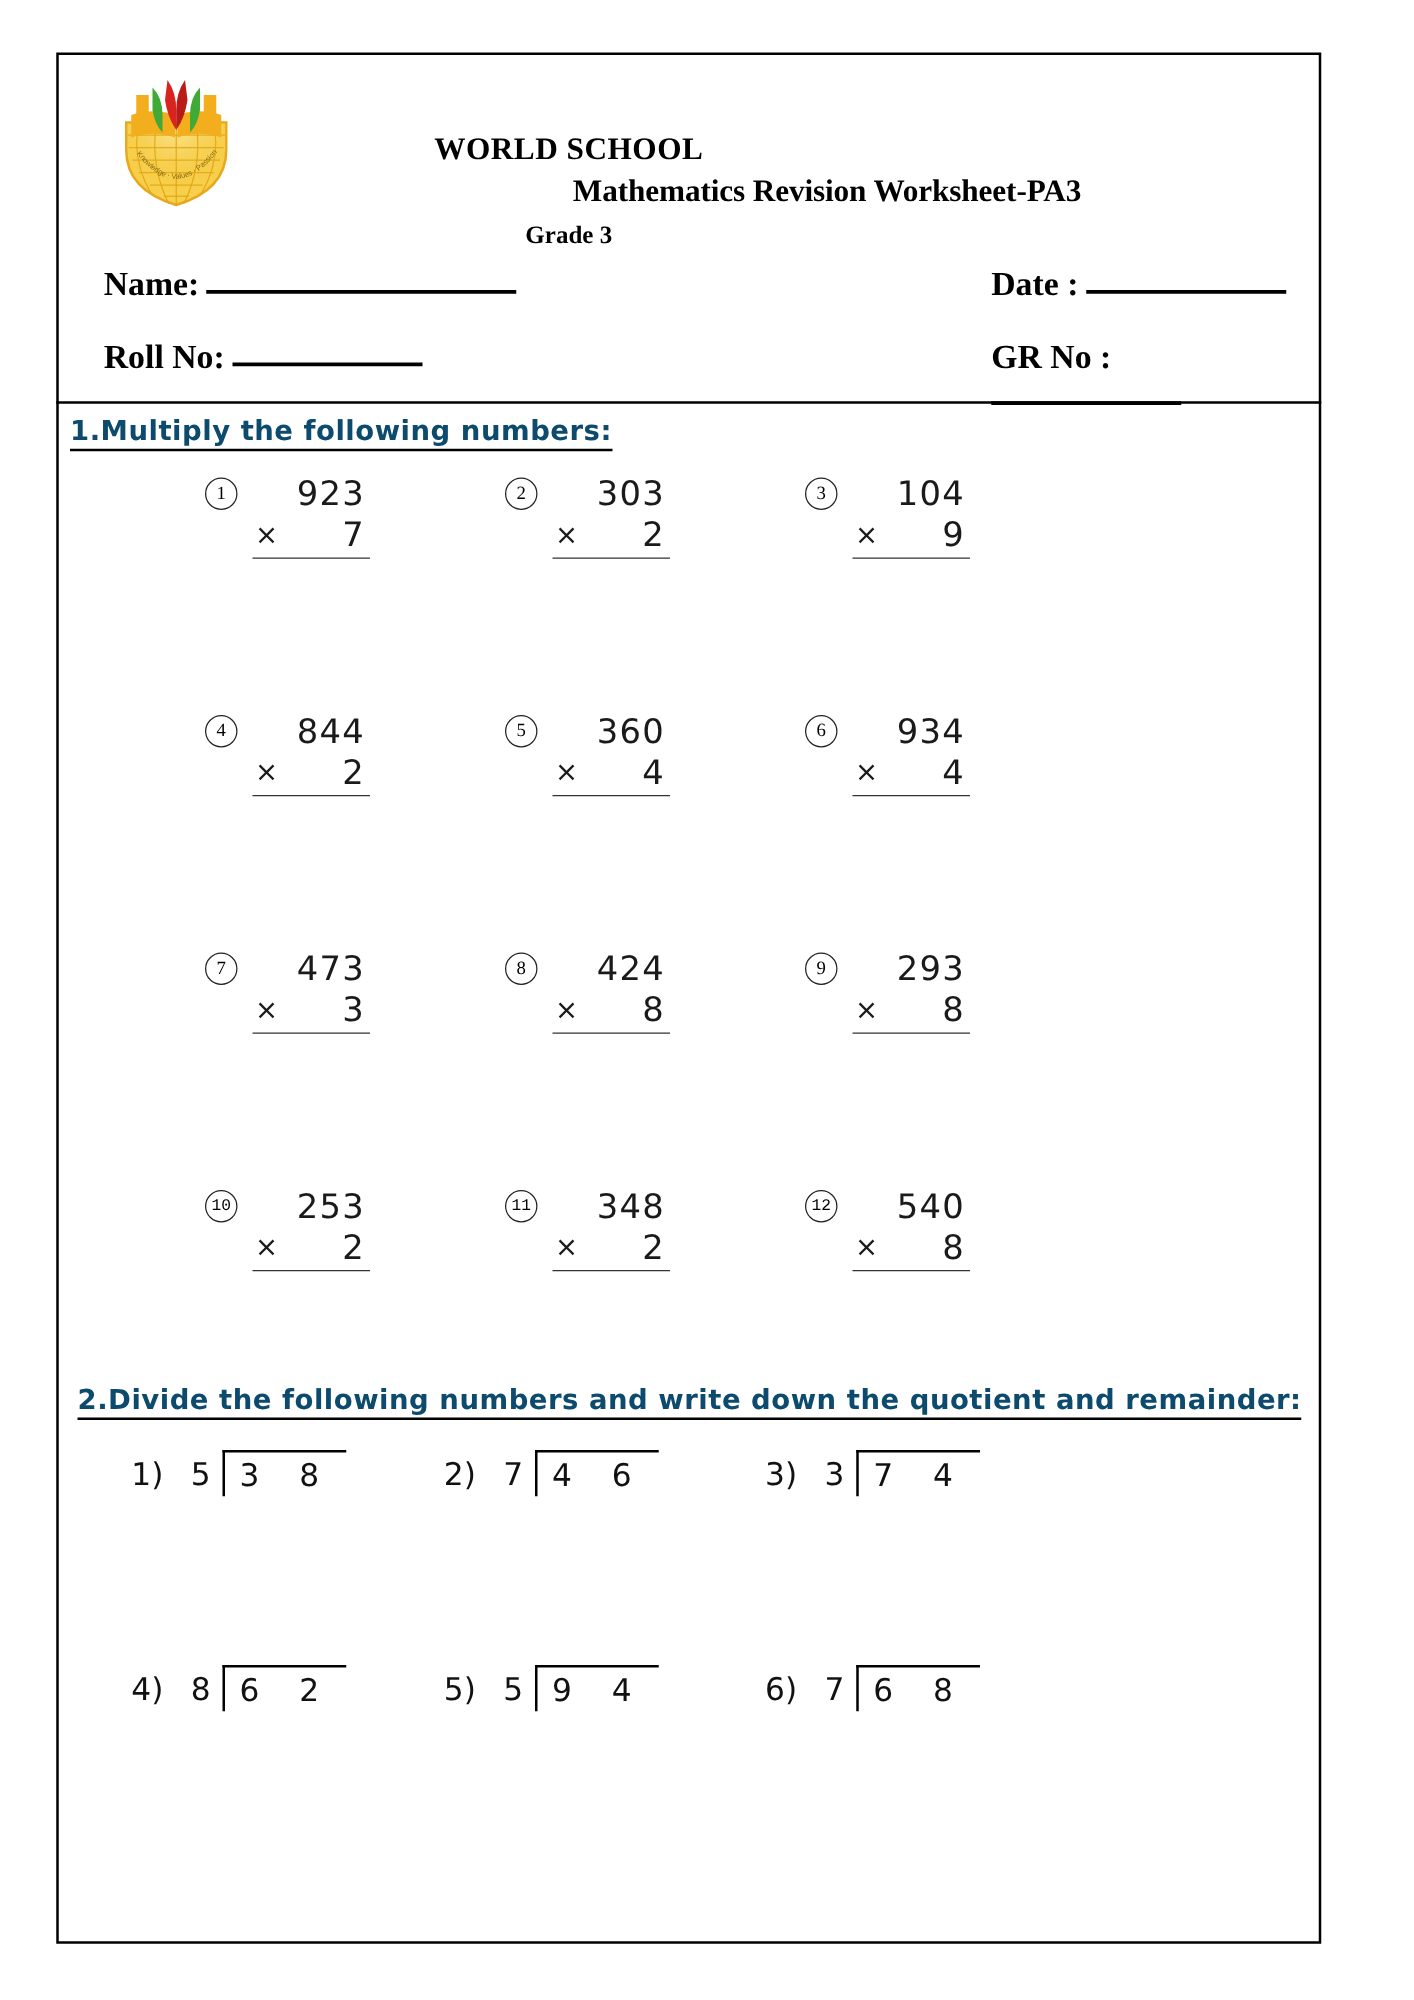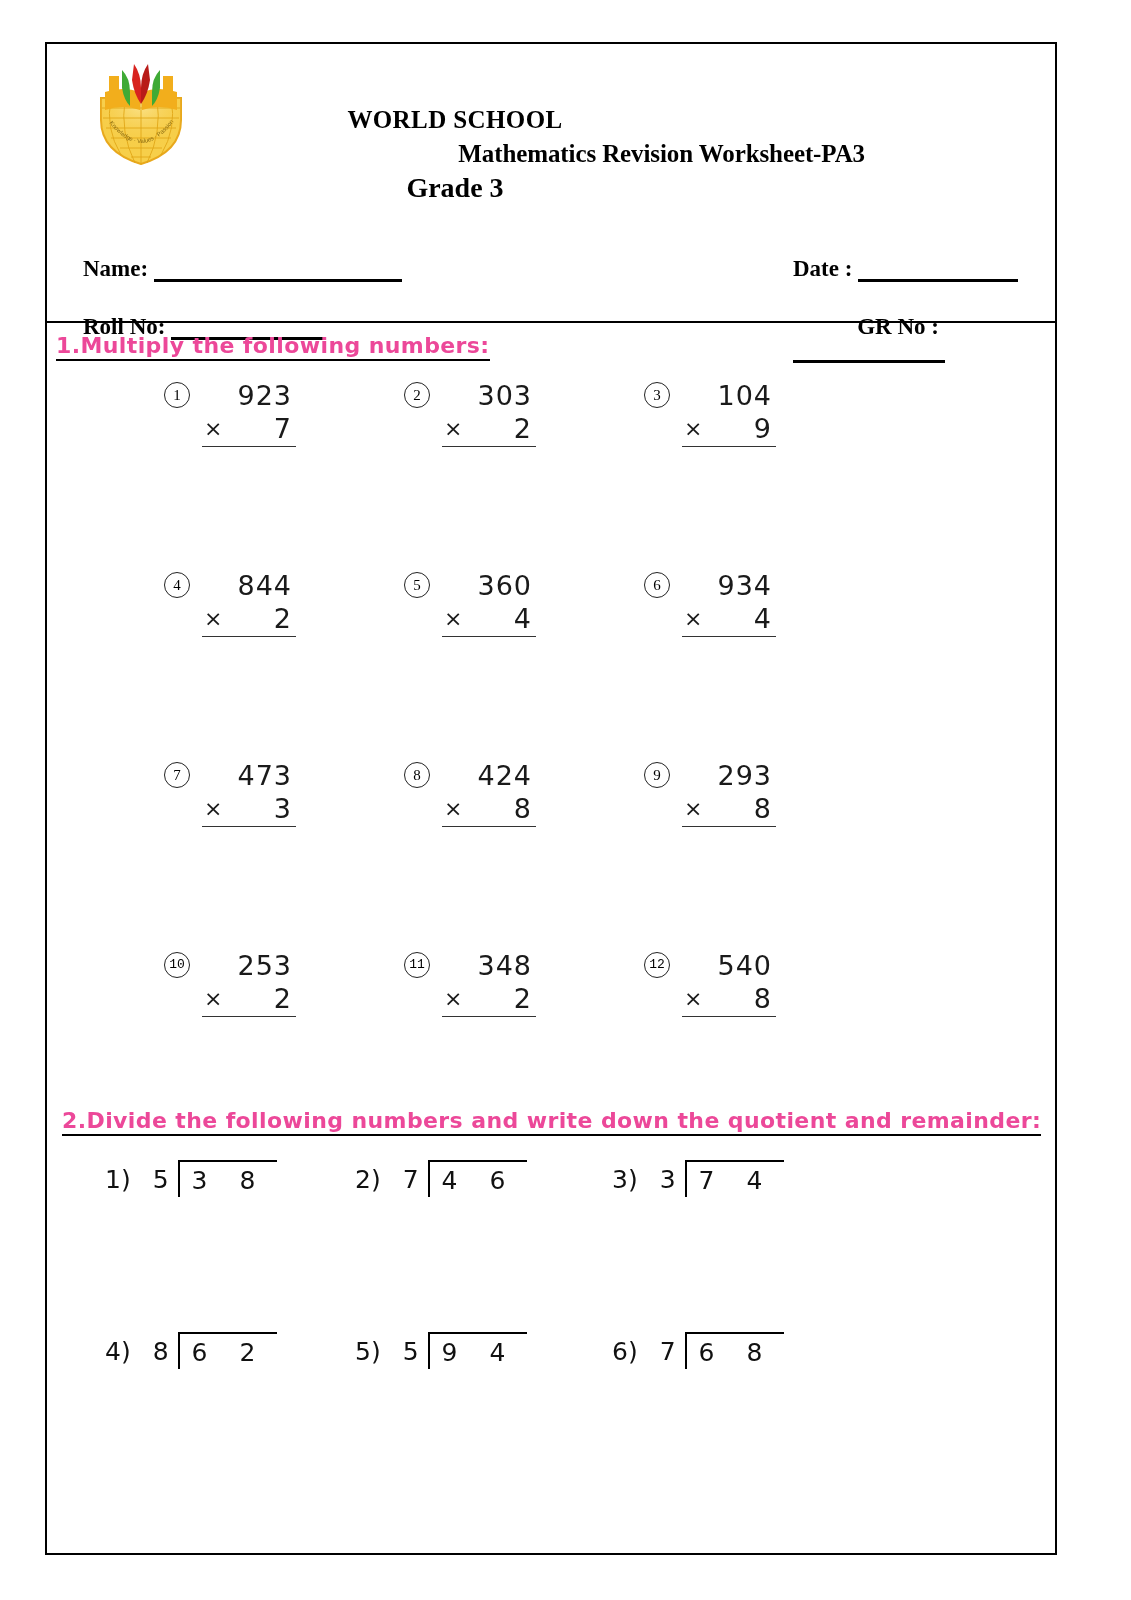--- a/index.html
+++ b/index.html
@@ -70,40 +70,39 @@
     font-family: "Liberation Serif", serif;
     font-weight: bold;
     font-size: 25px;
     line-height: 36px;
     letter-spacing: -0.1px;
     text-align: right;
   }
   .title-grade {
     font-family: "Liberation Serif", serif;
     font-weight: bold;
-    font-size: 28px;
+    font-size: 20px;
     line-height: 32px;
   }
   .field-row {
     position: absolute;
     width: 1012px;
     height: 34px;
   }
   .field-row.row-1 { top: 170px; }
   .field-row.row-2 { top: 228px; }
 
   .field {
     position: absolute;
     font-family: "Liberation Serif", serif;
     font-weight: bold;
-    font-size: 23px;
+    font-size: 27px;
     white-space: nowrap;
     display: flex;
-    align-items: flex-end;
-    margin-top: 44px;
+    align-items: flex-start;
   }
   .field .flabel { margin-right: 6px; }
   .field .blank {
     display: inline-block;
     border-bottom: 3px solid #000000;
     height: 20px;
   }
   .f-name  { left: 38px;  }
   .f-name  .blank { width: 248px; }
   .f-date  { left: 748px; }
@@ -116,21 +115,21 @@
   
   .section-heading {
     position: absolute;
     font-family: "DejaVu Sans", sans-serif;
     font-weight: bold;
     font-size: 22px;
     letter-spacing: 0.4px;
     border-bottom: 2px solid #000000;
     padding-bottom: 1px;
     white-space: nowrap;
-    color: #ec4899;
+    color: #0c4a6e;
   }
   #heading-multiply { left: 56px; top: 333px; }
   #heading-divide   { left: 62px; top: 1108px; }
 
   
   .mult-grid {
     position: absolute;
     left: 45px;
     top: 382px;
     width: 1012px;

